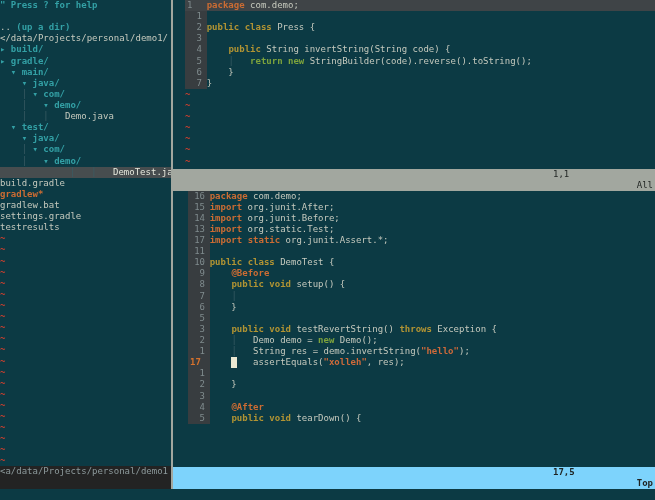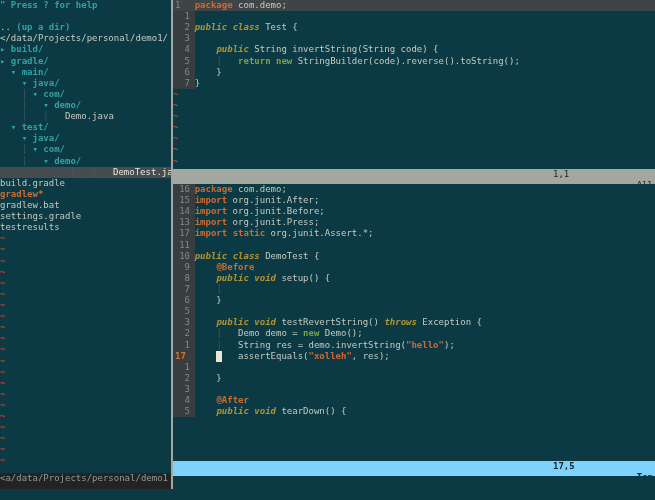--- a/index.html
+++ b/index.html
@@ -13,49 +13,49 @@
     --rh:11.111px;
     color:#c6cabe;
     cursor:text;
   }
   .main-row{display:flex;height:488.9px;}
   .left-col{width:171px;display:flex;flex-direction:column;overflow:hidden;}
   .tree-area{height:477.8px;overflow:hidden;}
   .vsep{width:2px;background:#a2a79f;}
   .right-col{width:482px;display:flex;flex-direction:column;overflow:hidden;}
   .win{overflow:hidden;}
-  .win-top{height:169px;}
-  .win-bot{height:277px;}
+  .win-top{height:169px;margin-left:12px;}
+  .win-bot{height:277px;padding-left:15px;}
   .row{height:var(--rh);line-height:var(--rh);white-space:pre;overflow:hidden;}
   .numcell{display:inline-block;width:21.7px;height:var(--rh);background:#383d40;vertical-align:top;}
   .lnum{display:inline-block;width:17px;text-align:right;color:#7f8b8d;}
   .lnum.left{text-align:left;padding-left:2px;width:15px;}
   .lnum.cur-num{color:#d7722c;font-weight:bold;}
   .curline{background:#3f4447;}
   .curline .numcell{background:#3f4447;}
   .sel{background:#474d4f;padding-left:48px;}
   .sel .c-p{color:#e6e8dc;}
   
   .c-p{color:#c6cabe;}
   .c-k{color:#cc6c33;font-weight:bold;}
-  .c-y{color:#b29433;font-weight:bold;font-style:italic;}
+  .c-y{color:#b29433;font-weight:bold;}
   .c-g{color:#7da33c;font-weight:bold;}
   .c-s{color:#cf6a3a;font-weight:bold;}
   .c-t{color:#33a0a5;font-weight:bold;}
   .c-i{color:#3a5c64;}
   .c-o{color:#cc6c33;font-weight:bold;}
   .c-r{color:#cf3f2e;font-weight:bold;}
   .c-cur{display:inline-block;width:5.42px;height:var(--rh);background:#eae8d2;vertical-align:top;}
   
-  .status{position:relative;height:15px;line-height:11.1px;white-space:pre;overflow:hidden;}
+  .status{position:relative;height:22px;line-height:11.1px;white-space:pre;overflow:hidden;}
   .status .ruler{position:absolute;left:380px;top:0;}
   .status .scrollpos{position:absolute;right:2px;top:11px;}
   .s-inactive{background:#a2a79f;color:#1f2321;}
   .s-active{background:#7dd3fc;color:#1f2321;font-weight:bold;}
-  .nt-status{height:16px;line-height:11.1px;background:#232323;color:#8d9a9c;white-space:pre;overflow:hidden;}
+  .nt-status{height:23px;line-height:11.1px;background:#232323;color:#8d9a9c;white-space:pre;overflow:hidden;}
   .cmdline{height:11.1px;line-height:11.1px;white-space:pre;overflow:hidden;}
 </style>
 </head>
 <body>
 
 <div class="screen">
   <div class="main-row">
 
     <div class="left-col">
       <div class="tree-area" id="tree">
@@ -104,21 +104,21 @@
         </div>
       <div class="nt-status">&lt;a/data/Projects/personal/demo1</div>
     </div>
 
     <div class="vsep"></div>
 
     <div class="right-col">
       <div class="win win-top" id="topwin">
           <div class="row curline"><span class="numcell"><span class="lnum left">1</span></span><span class="c-k">package</span><span class="c-p"> com.demo;</span></div>
           <div class="row"><span class="numcell"><span class="lnum">1</span></span></div>
-          <div class="row"><span class="numcell"><span class="lnum">2</span></span><span class="c-y">public</span><span class="c-p"> </span><span class="c-y">class</span><span class="c-p"> Test {</span></div>
+          <div class="row"><span class="numcell"><span class="lnum">2</span></span><span class="c-y">public</span><span class="c-p"> </span><span class="c-y">class</span><span class="c-p"> Press {</span></div>
           <div class="row"><span class="numcell"><span class="lnum">3</span></span></div>
           <div class="row"><span class="numcell"><span class="lnum">4</span></span><span class="c-p">    </span><span class="c-y">public</span><span class="c-p"> String invertString(String code) {</span></div>
           <div class="row"><span class="numcell"><span class="lnum">5</span></span><span class="c-p">    </span><span class="c-i">│</span><span class="c-p">   </span><span class="c-g">return</span><span class="c-p"> </span><span class="c-g">new</span><span class="c-p"> StringBuilder(code).reverse().toString();</span></div>
           <div class="row"><span class="numcell"><span class="lnum">6</span></span><span class="c-p">    }</span></div>
           <div class="row"><span class="numcell"><span class="lnum">7</span></span><span class="c-p">}</span></div>
           <div class="row"><span class="c-r">~</span></div>
           <div class="row"><span class="c-r">~</span></div>
           <div class="row"><span class="c-r">~</span></div>
           <div class="row"><span class="c-r">~</span></div>
           <div class="row"><span class="c-r">~</span></div>
@@ -134,21 +134,21 @@
       <div class="status s-inactive">
         
         <span class="ruler">1,1</span>
         <span class="scrollpos">All</span>
       </div>
 
       <div class="win win-bot" id="botwin">
           <div class="row"><span class="numcell"><span class="lnum">16</span></span><span class="c-k">package</span><span class="c-p"> com.demo;</span></div>
           <div class="row"><span class="numcell"><span class="lnum">15</span></span><span class="c-k">import</span><span class="c-p"> org.junit.After;</span></div>
           <div class="row"><span class="numcell"><span class="lnum">14</span></span><span class="c-k">import</span><span class="c-p"> org.junit.Before;</span></div>
-          <div class="row"><span class="numcell"><span class="lnum">13</span></span><span class="c-k">import</span><span class="c-p"> org.junit.Press;</span></div>
+          <div class="row"><span class="numcell"><span class="lnum">13</span></span><span class="c-k">import</span><span class="c-p"> org.static.Test;</span></div>
           <div class="row"><span class="numcell"><span class="lnum">17</span></span><span class="c-k">import</span><span class="c-p"> </span><span class="c-k">static</span><span class="c-p"> org.junit.Assert.*;</span></div>
           <div class="row"><span class="numcell"><span class="lnum">11</span></span></div>
           <div class="row"><span class="numcell"><span class="lnum">10</span></span><span class="c-y">public</span><span class="c-p"> </span><span class="c-y">class</span><span class="c-p"> DemoTest {</span></div>
           <div class="row"><span class="numcell"><span class="lnum">9</span></span><span class="c-p">    </span><span class="c-k">@Before</span></div>
           <div class="row"><span class="numcell"><span class="lnum">8</span></span><span class="c-p">    </span><span class="c-y">public</span><span class="c-p"> </span><span class="c-y">void</span><span class="c-p"> setup() {</span></div>
           <div class="row"><span class="numcell"><span class="lnum">7</span></span><span class="c-p">    </span><span class="c-i">│</span></div>
           <div class="row"><span class="numcell"><span class="lnum">6</span></span><span class="c-p">    }</span></div>
           <div class="row"><span class="numcell"><span class="lnum">5</span></span></div>
           <div class="row"><span class="numcell"><span class="lnum">3</span></span><span class="c-p">    </span><span class="c-y">public</span><span class="c-p"> </span><span class="c-y">void</span><span class="c-p"> testRevertString() </span><span class="c-y">throws</span><span class="c-p"> Exception {</span></div>
           <div class="row"><span class="numcell"><span class="lnum">2</span></span><span class="c-p">    </span><span class="c-i">│</span><span class="c-p">   Demo demo = </span><span class="c-g">new</span><span class="c-p"> Demo();</span></div>

